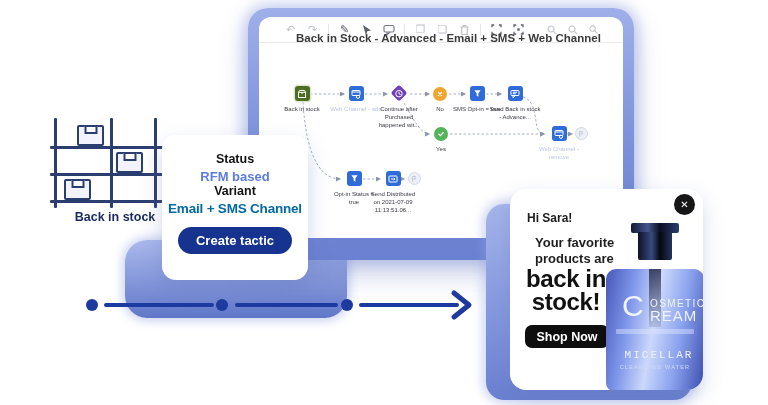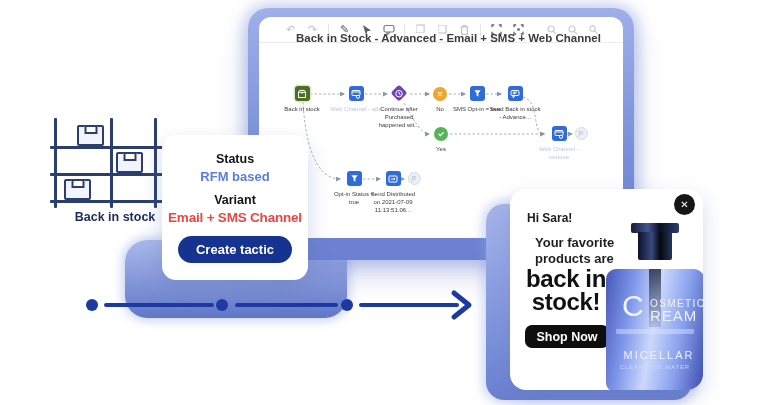--- a/index.html
+++ b/index.html
@@ -50,23 +50,23 @@
   .c-orange { background:#f0a52f; }
   .c-check { background:#55b457; }
   .nlabel { margin-top:5px; width:52px; text-align:center; font-size:6px; line-height:1.3; color:#3c3c44; }
   .nmuted { color:#bcc6e0; }
 
   
   .segment-card { position:absolute; left:162px; top:135px; width:146px; height:145px; z-index:4;
                   background:#ffffff; border-radius:14px; box-shadow:0 10px 22px rgba(90,110,180,.28);
                   text-align:center; }
   .sc-label { margin-top:17px; font-size:12.5px; font-weight:700; color:#141414; }
-  .sc-label2 { margin-top:9px; font-size:12.5px; font-weight:700; color:#141414; }
+  .sc-label2 { font-size:12.5px; font-weight:700; color:#141414; }
   .sc-value { margin-top:3px; font-size:13px; font-weight:700; color:#5b7ce0; }
-  .sc-value2 { margin-top:3px; font-size:13.5px; font-weight:700; color:#ef4444; letter-spacing:-0.2px; }
+  .sc-value2 { margin-top:3px; font-size:13.5px; font-weight:700; color:#0369a1; letter-spacing:-0.2px; }
   .sc-btn { display:inline-block; margin-top:11px; padding:6px 18px; border-radius:15px; background:#16338f;
             color:#ffffff; font-size:13px; font-weight:700; border:none; cursor:pointer; }
 
   
   .shelf { position:absolute; left:0; top:0; z-index:2; }
   .post { position:absolute; width:3px; height:90px; background:#2b3e70; border-radius:1px; }
   .plank { position:absolute; left:50px; width:113px; height:3px; background:#2b3e70; border-radius:1px; }
   .box { position:absolute; width:27px; height:21px; background:#f2f3fc; border:2px solid #2b3e70; border-radius:2px; }
   .box::after { content:""; position:absolute; top:-1px; left:50%; transform:translateX(-50%);
                 width:9px; height:5px; background:#ffffff; border:2px solid #2b3e70; border-top-width:1px; }
@@ -100,21 +100,21 @@
             background:linear-gradient(100deg,#4757b8 0%,#7e96ea 25%,#ccd8fb 48%,#8aa2ee 72%,#3b4cae 100%);
             overflow:hidden; }
   .b-body::before { content:""; position:absolute; left:43px; top:0; width:12px; height:58px;
                     background:linear-gradient(180deg,rgba(10,16,40,.70),rgba(35,48,95,.15)); }
   .b-bigc { position:absolute; left:16px; top:20px; font-size:30px; font-weight:400; color:#f0f4ff; }
   .b-brand-top { position:absolute; left:44px; top:29px; font-size:10px; letter-spacing:1.4px; color:#eef2ff; }
   .b-brand-bottom { position:absolute; left:44px; top:38px; font-size:15px; letter-spacing:1px; color:#eef2ff; }
   .b-band { position:absolute; left:10px; right:10px; top:60px; height:5px; border-radius:1px;
             background:rgba(222,231,255,.45); }
   .b-name { position:absolute; left:8px; right:0; top:80px; text-align:center; font-size:11px; letter-spacing:2px;
-            color:#eef2ff; }
+            color:#eef2ff;font-family:Liberation Mono, monospace; }
   .b-subtitle { position:absolute; left:0; right:0; top:95px; text-align:center; font-size:5.5px;
                 letter-spacing:1.2px; color:#cfdaf8; }
 </style>
 </head>
 <body>
 
 <div class="stage">
 
   <div class="blob"></div>
 

